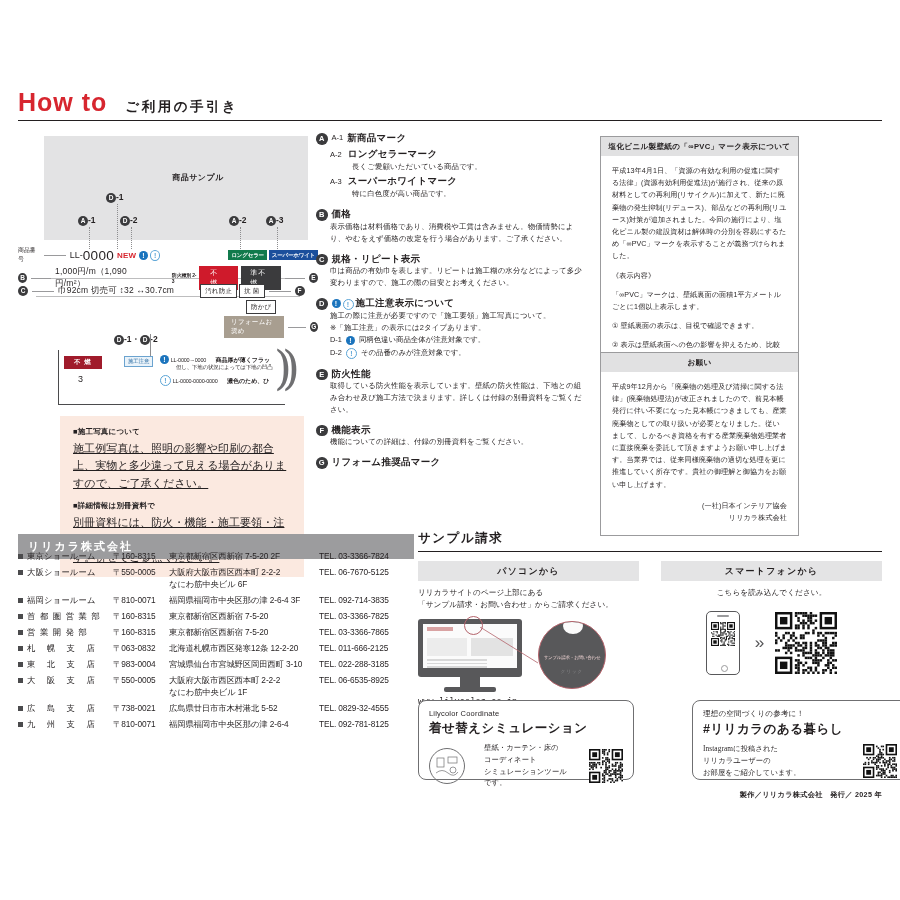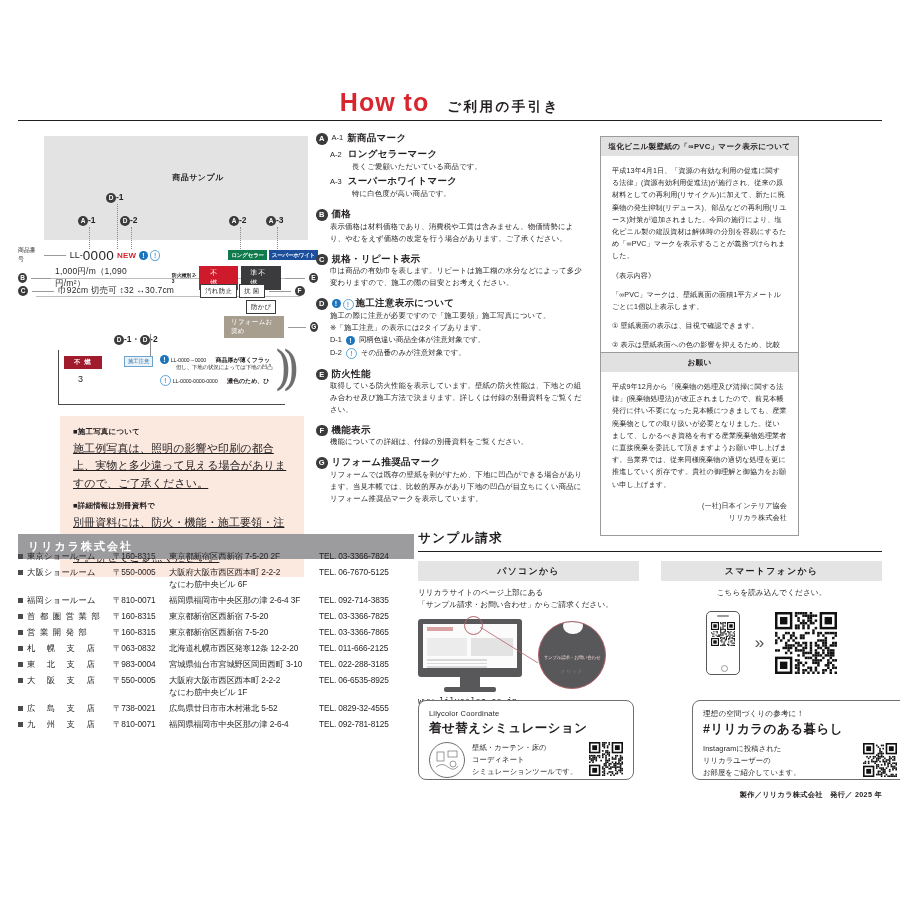--- a/index.html
+++ b/index.html
@@ -6,21 +6,21 @@
   body{
     width:900px;height:900px;position:relative;overflow:hidden;
     font-family:"Liberation Sans","DejaVu Sans",sans-serif;
     color:#231f20;
     -webkit-font-smoothing:antialiased;
   }
   .page{position:absolute;left:0;top:0;width:900px;height:900px;}
 
   
   .hdr{position:absolute;left:18px;top:90px;width:864px;}
-  .hdr-row{display:flex;align-items:flex-end;gap:18px;padding-bottom:5px;justify-content:center;}
+  .hdr-row{display:flex;align-items:flex-end;gap:18px;padding-bottom:5px;}
   .hdr-howto{color:#d7262f;font-size:25px;font-weight:bold;letter-spacing:1px;line-height:1;}
   .hdr-jp{font-size:13.5px;font-weight:bold;letter-spacing:2.5px;line-height:1;padding-bottom:2px;}
   .hdr-rule{border-bottom:1.6px solid #231f20;width:100%;}
 
   
   .samplewrap{position:absolute;left:18px;top:128px;width:300px;}
   .sample-box{position:absolute;left:26px;top:8px;width:264px;height:104px;background:#e3e3e4;}
   .sample-title{position:absolute;left:0;top:36px;width:264px;text-align:center;font-size:8px;font-weight:bold;letter-spacing:.5px;padding-left:22px;}
   .cmark{display:inline-flex;align-items:center;justify-content:center;width:10px;height:10px;border-radius:50%;background:#3b3b3d;color:#fff;font-size:6.5px;font-weight:bold;line-height:1;vertical-align:middle;}
   .cmark.lg{width:11.5px;height:11.5px;font-size:7.5px;}
@@ -149,21 +149,21 @@
   .phone .home{position:absolute;left:13.5px;bottom:2.5px;width:5px;height:5px;border:1px solid #9a9a9c;border-radius:50%;}
   .arrows{font-size:17px;color:#58585a;line-height:1;letter-spacing:-4px;}
 
   
   .qr{display:block;background:#fff;}
 
   
   .bbox{position:absolute;border:1px solid #6f6f71;border-radius:8px;background:#fff;box-sizing:border-box;padding:8px 10px;}
   .bb-sub{font-size:7.5px;letter-spacing:.2px;}
   .bb-title{font-size:12.5px;font-weight:bold;letter-spacing:.5px;margin-top:2px;}
-  .bb-row{display:flex;align-items:flex-start;gap:7px;margin-top:5px;}
+  .bb-row{display:flex;align-items:center;gap:19px;margin-top:5px;font-family:Liberation Serif, serif;}
   .bb-txt{font-size:7.3px;line-height:1.62;letter-spacing:.1px;}
   .bb-ill{width:34px;height:34px;border-radius:50%;border:1px solid #6f6f71;flex:none;position:relative;overflow:hidden;}
   .credit{position:absolute;left:418px;top:790px;width:464px;text-align:right;font-size:7.2px;font-weight:bold;letter-spacing:.3px;}
 </style>
 </head>
 <body>
 
 <div class="page">
 
   <div class="hdr">
@@ -367,21 +367,20 @@
         <span class="item-title">機能表示</span>
       </div>
       <div class="body-txt">機能についての詳細は、付録の別冊資料をご覧ください。</div>
     </div>
 
     <div class="item">
       <div class="item-head">
         <span class="cmark lg">G</span>
         <span class="item-title">リフォーム推奨品マーク</span>
       </div>
-      <div class="body-txt">リフォームでは既存の壁紙を剥がすため、下地に凹凸ができる場合があります。当見本帳では、比較的厚みがあり下地の凹凸が目立ちにくい商品にリフォーム推奨品マークを表示しています。</div>
     </div>
   </div>
 
   <div class="rbox" style="left:600px;top:136px;width:197px;">
     <div class="rbox-hd">塩化ビニル製壁紙の「∞PVC」マーク表示について</div>
     <div class="rbox-bd">
       <p>平成13年4月1日、「資源の有効な利用の促進に関する法律」(資源有効利用促進法)が施行され、従来の原材料としての再利用(リサイクル)に加えて、新たに廃棄物の発生抑制(リデュース)、部品などの再利用(リユース)対策が追加されました。今回の施行により、塩化ビニル製の建設資材は解体時の分別を容易にするため「∞PVC」マークを表示することが義務づけられました。</p>
       <p>《表示内容》</p>
       <p>「∞PVC」マークは、壁紙裏面の面積1平方メートルごとに1個以上表示します。</p>
       <p class="hang">① 壁紙裏面の表示は、目視で確認できます。</p>

